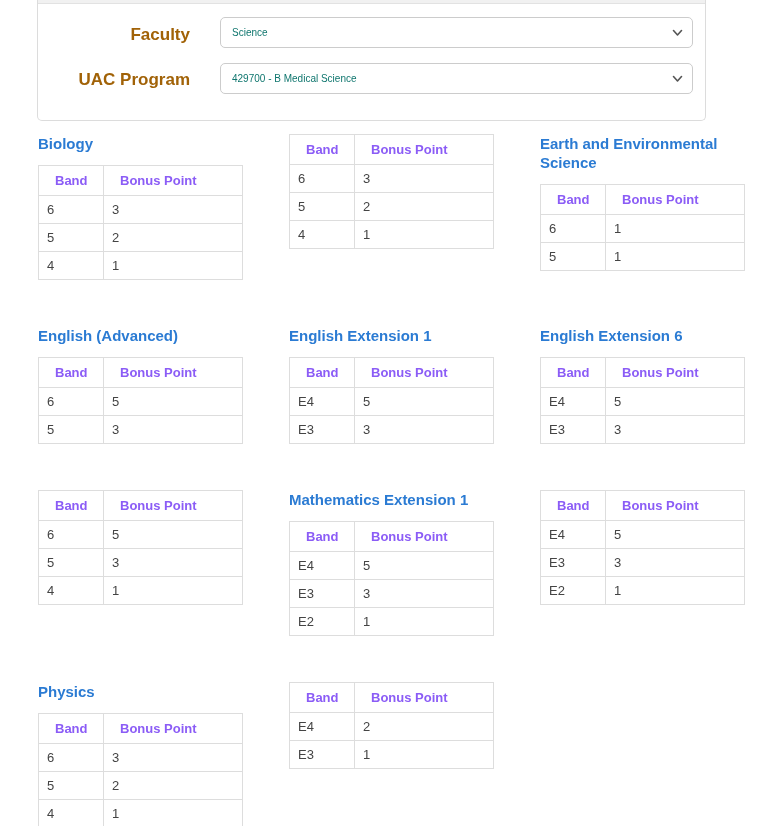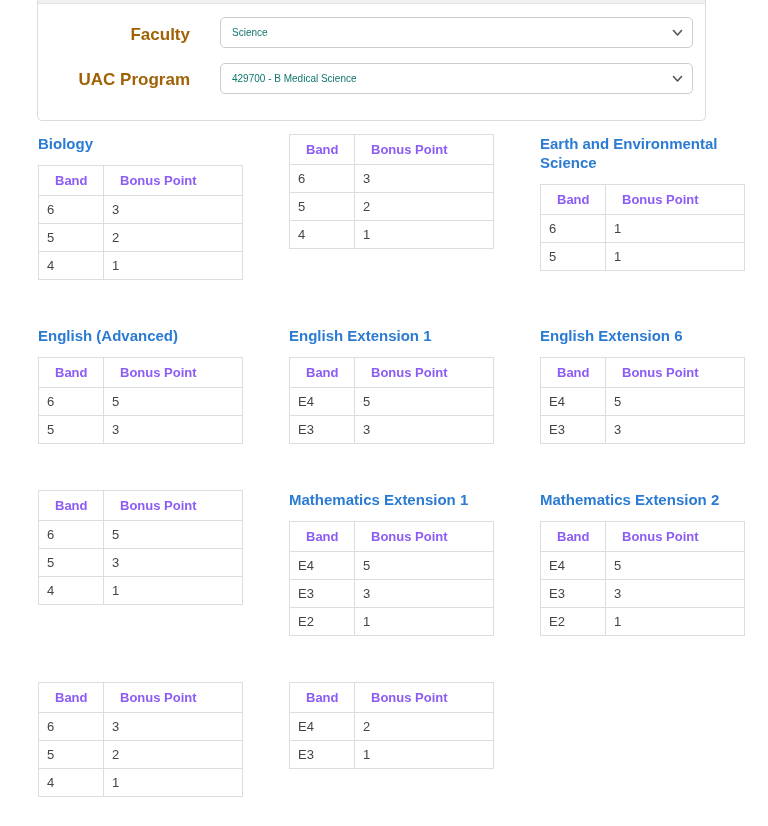--- a/index.html
+++ b/index.html
@@ -294,21 +294,20 @@
           </tr>
           <tr>
             <td class="col-band">E2</td>
             <td>1</td>
           </tr>
         </tbody>
     </table>
   </section>
 
   <section class="subject">
-    <h3 class="subject-title">Mathematics Extension 2</h3>
     <table class="bonus-table">
       <thead>
         <tr>
           <th class="col-band">Band</th>
           <th>Bonus Point</th>
         </tr>
       </thead>
       <tbody>
           <tr>
             <td class="col-band">E4</td>
@@ -320,20 +319,21 @@
           </tr>
           <tr>
             <td class="col-band">E2</td>
             <td>1</td>
           </tr>
         </tbody>
     </table>
   </section>
 
   <section class="subject">
+    <h3 class="subject-title">Physics</h3>
     <table class="bonus-table">
       <thead>
         <tr>
           <th class="col-band">Band</th>
           <th>Bonus Point</th>
         </tr>
       </thead>
       <tbody>
           <tr>
             <td class="col-band">6</td>

